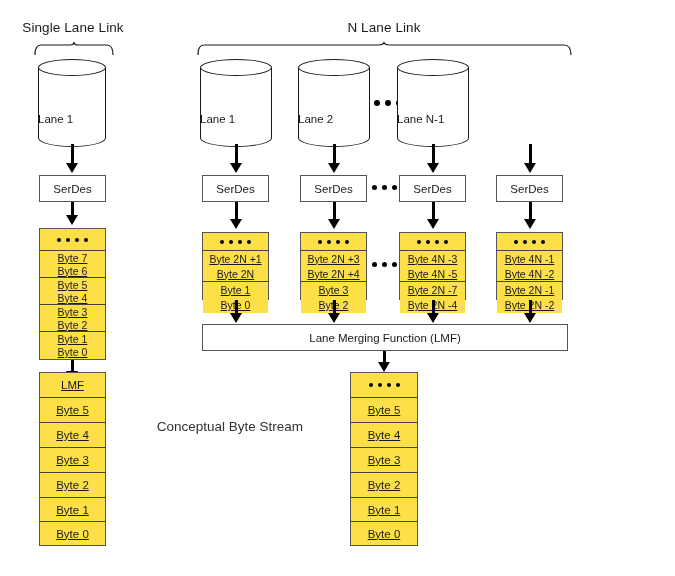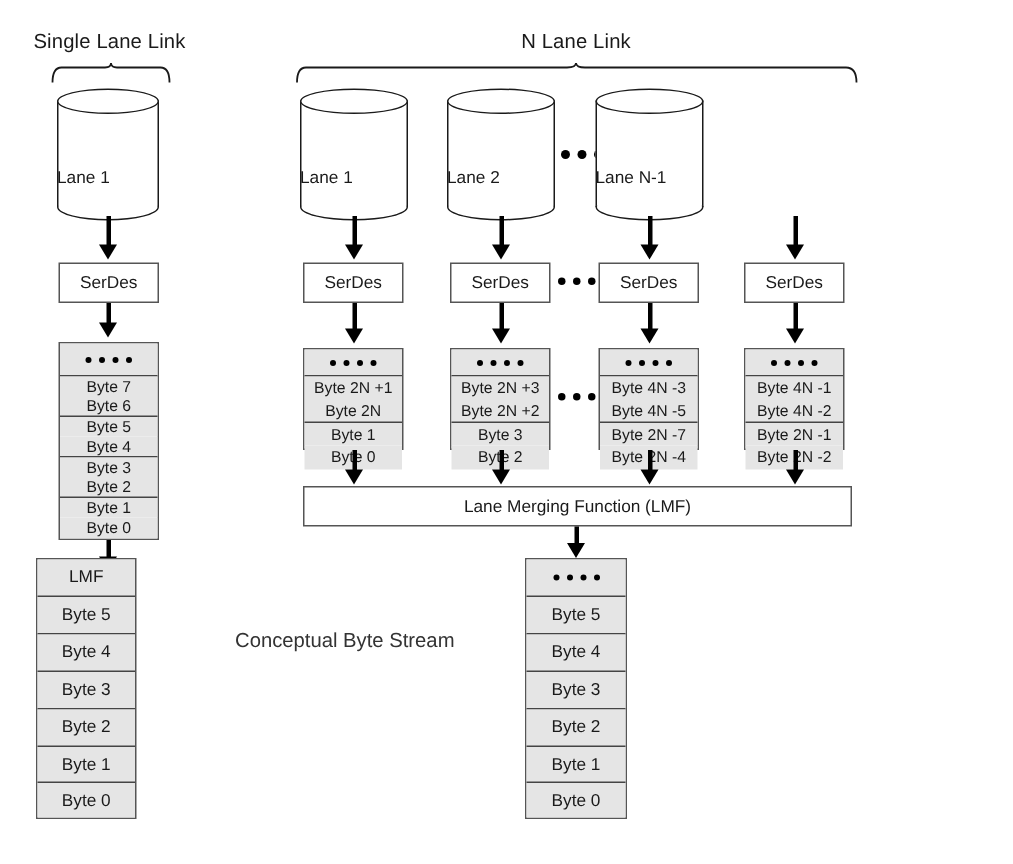--- a/index.html
+++ b/index.html
@@ -97,21 +97,22 @@
   }
   .stack .row {
     box-sizing: border-box;
     display: flex;
     align-items: center;
     justify-content: center;
     font-size: 10.5px;
     color: #1a1a1a;
     white-space: nowrap;
     border-bottom: 1px solid #555555;
-    background: #e5e5e5;
+    background: #fde047;
+    text-decoration: underline;
   }
   .stack .row:last-child { border-bottom: none; }
   .stack .row.thick { border-bottom: 1.3px solid #444444; }
   .stack .row.big { font-size: 11.5px; }
   .dots-row {
     display: flex;
     align-items: center;
     justify-content: center;
     gap: 5px;
   }
@@ -202,21 +203,21 @@
     <div class="row" style="height:13px; border-bottom:none;">Byte 5</div>
     <div class="row thick" style="height:14px;">Byte 4</div>
     <div class="row" style="height:13px; border-bottom:none;">Byte 3</div>
     <div class="row thick" style="height:14px;">Byte 2</div>
     <div class="row" style="height:13px; border-bottom:none;">Byte 1</div>
     <div class="row" style="height:14px;">Byte 0</div>
   </div>
 
   <div class="arrow" style="left:70.5px; top:360px; height:12px;"></div>
 
-  <div class="stack" style="left:24px; top:372px; width:67px; height:174px;">
+  <div class="stack" style="left:39px; top:372px; width:67px; height:174px;">
     <div class="row big thick" style="height:25px;">LMF</div>
     <div class="row big thick" style="height:25px;">Byte 5</div>
     <div class="row big thick" style="height:25px;">Byte 4</div>
     <div class="row big thick" style="height:25px;">Byte 3</div>
     <div class="row big thick" style="height:25px;">Byte 2</div>
     <div class="row big thick" style="height:24px;">Byte 1</div>
     <div class="row big" style="height:23px;">Byte 0</div>
   </div>
 
   <div class="centre-text" style="left:138px; top:417px; width:165px;">
@@ -266,21 +267,21 @@
   </div>
   <div class="arrow" style="left:332.5px; top:202px; height:18px;"></div>
   <div class="stack" style="left:300px; top:232px; width:67px; height:68px;">
     <div class="row thick dots-row" style="height:18px;">
       <i></i>
         <i></i>
         <i></i>
         <i></i>
     </div>
     <div class="row" style="height:15px; border-bottom:none;">Byte 2N +3</div>
-    <div class="row thick" style="height:16px;">Byte 2N +2</div>
+    <div class="row thick" style="height:16px;">Byte 2N +4</div>
     <div class="row" style="height:15px; border-bottom:none;">Byte 3</div>
     <div class="row" style="height:16px;">Byte 2</div>
   </div>
   <div class="arrow" style="left:332.5px; top:300px; height:14px;"></div>
 
   <div class="hdots" style="left:374px; top:100px;">
     <i></i>
       <i></i>
       <i></i>
   </div>

